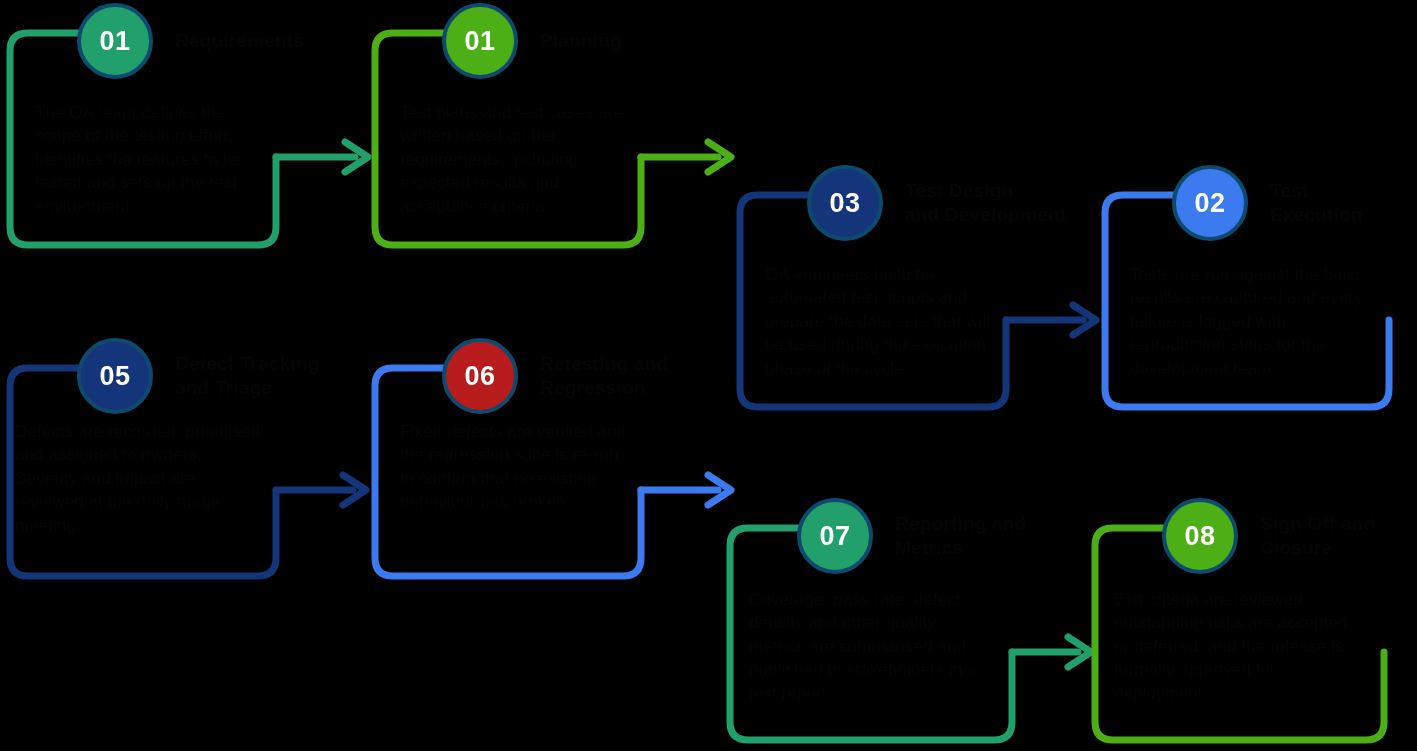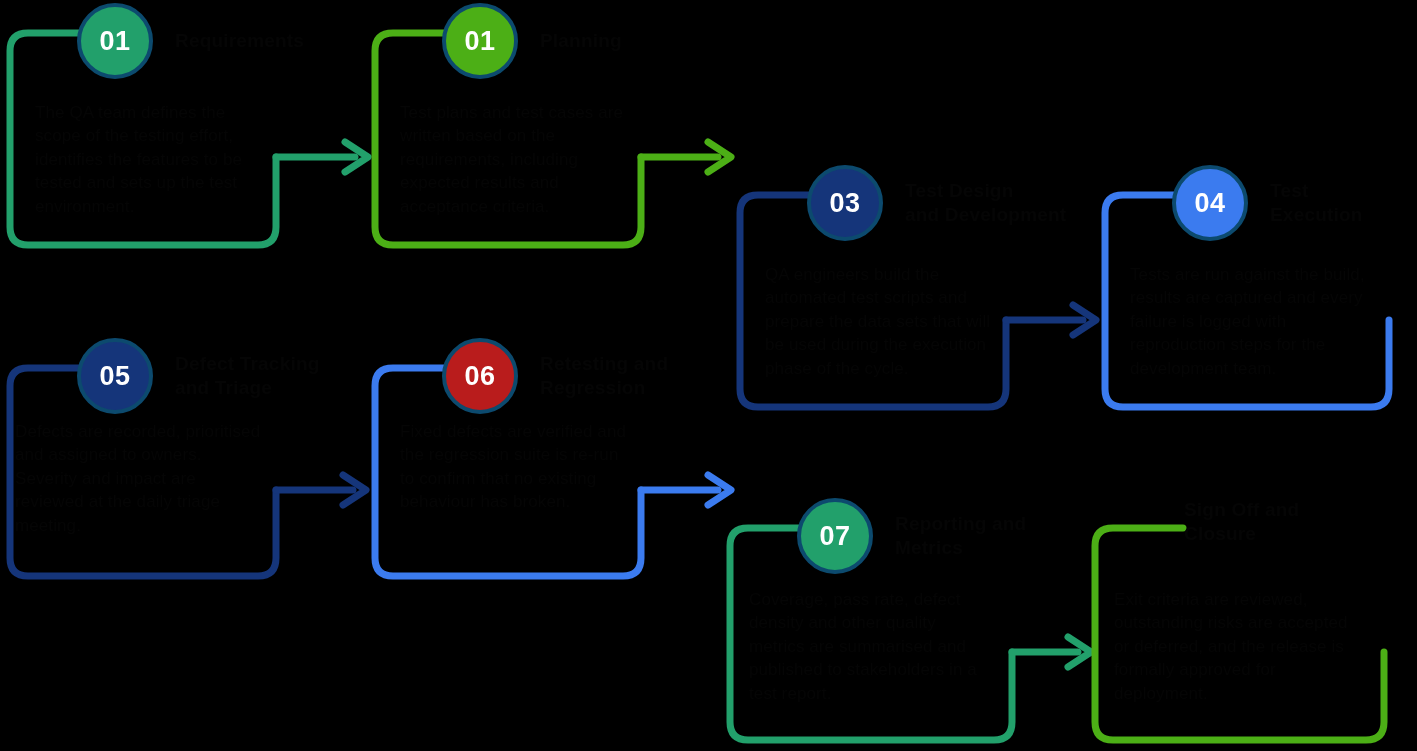--- a/index.html
+++ b/index.html
@@ -147,21 +147,21 @@
     <div class="card-head">
       <div class="badge" style="background:#15357A;">03</div>
       <div class="card-title">Test Design
 and Development</div>
     </div>
     <div class="card-body" style="left:-42px; top:98px; width:235px;">QA engineers build the automated test scripts and prepare the data sets that will be used during the execution phase of the cycle.</div>
   </div>
 
   <div class="card" style="left:1172px; top:165px; width:300px;">
     <div class="card-head">
-      <div class="badge" style="background:#3B7BEF;">04</div>
+      <div class="badge" style="background:#3B7BEF;">02</div>
       <div class="card-title">Test
 Execution</div>
     </div>
     <div class="card-body" style="left:-42px; top:98px; width:235px;">Tests are run against the build, results are captured and every failure is logged with reproduction steps for the development team.</div>
   </div>
 
   <div class="card" style="left:77px; top:338px; width:300px;">
     <div class="card-head">
       <div class="badge" style="background:#15357A;text-align:center;">05</div>
       <div class="card-title">Defect Tracking
@@ -182,19 +182,20 @@
     <div class="card-head">
       <div class="badge" style="background:#22A06B;text-align:right;">07</div>
       <div class="card-title">Reporting and
 Metrics</div>
     </div>
     <div class="card-body" style="left:-48px; top:90px; width:240px;">Coverage, pass rate, defect density and other quality metrics are summarised and published to stakeholders in a test report.</div>
   </div>
 
   <div class="card" style="left:1162px; top:498px; width:300px;">
     <div class="card-head">
+      <div class="badge" style="background:#4CAF16;">08</div>
       <div class="card-title">Sign Off and
 Closure</div>
     </div>
     <div class="card-body" style="left:-48px; top:90px; width:245px;">Exit criteria are reviewed, outstanding risks are accepted or deferred, and the release is formally approved for deployment.</div>
   </div>
 
 </div>
 
 </body></html>

